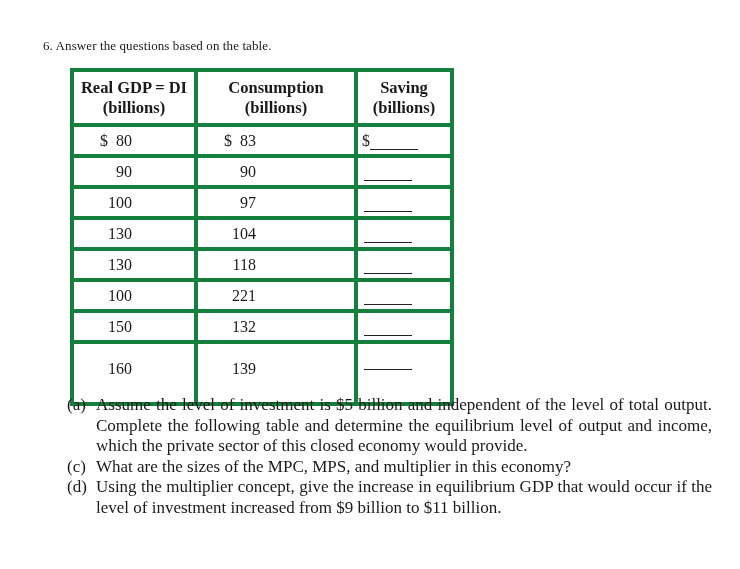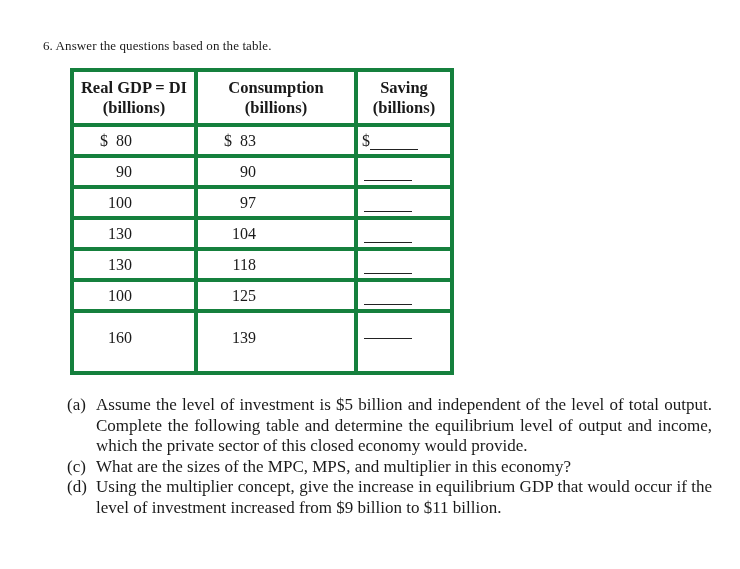--- a/index.html
+++ b/index.html
@@ -151,21 +151,26 @@
       <td class="num-cell cons"><span class="num">104</span></td>
       <td class="saving-cell"><span class="blank"></span></td>
     </tr>
     <tr>
       <td class="num-cell gdp"><span class="num">130</span></td>
       <td class="num-cell cons"><span class="num">118</span></td>
       <td class="saving-cell"><span class="blank"></span></td>
     </tr>
     <tr>
       <td class="num-cell gdp"><span class="num">100</span></td>
-      <td class="num-cell cons"><span class="num">125</span></td>
+      <td class="num-cell cons"><span class="num">221</span></td>
+      <td class="saving-cell"><span class="blank"></span></td>
+    </tr>
+    <tr>
+      <td class="num-cell gdp"><span class="num">150</span></td>
+      <td class="num-cell cons"><span class="num">132</span></td>
       <td class="saving-cell"><span class="blank"></span></td>
     </tr>
     <tr class="last-row">
       <td class="num-cell gdp"><span class="num">160</span></td>
       <td class="num-cell cons"><span class="num">139</span></td>
       <td class="saving-cell"><span class="blank"></span></td>
     </tr>
   </tbody>
 </table>
 

